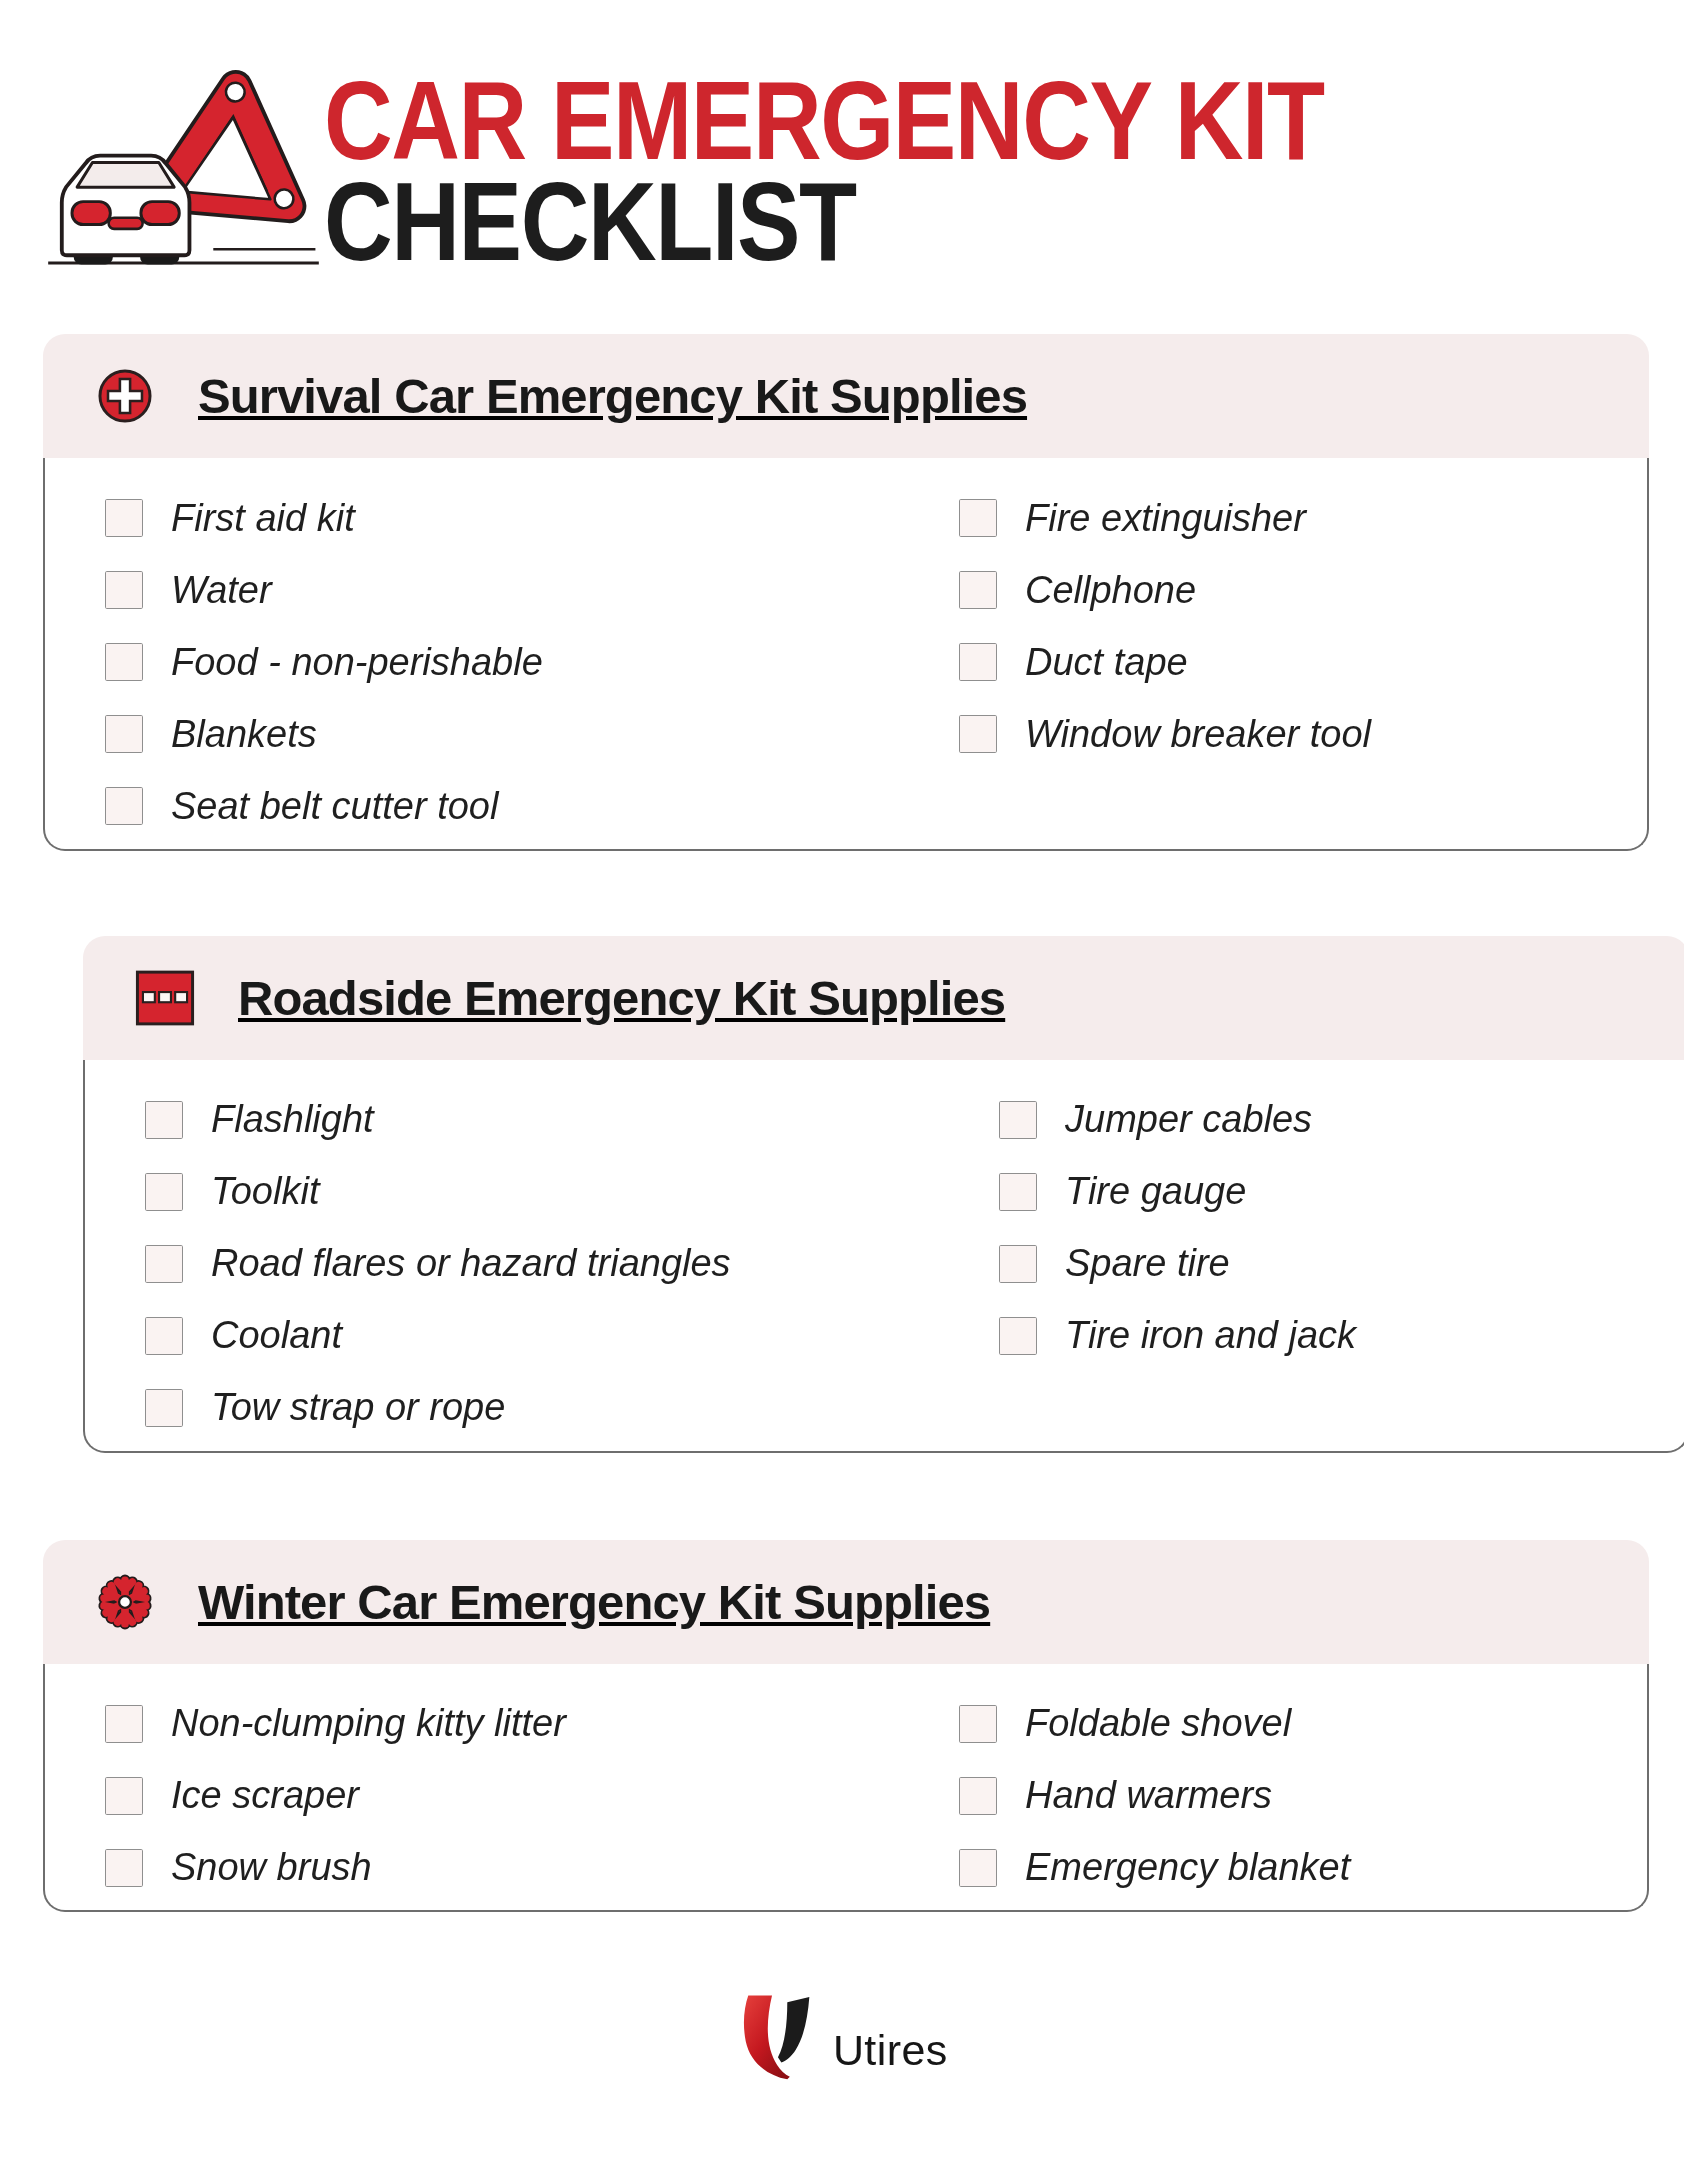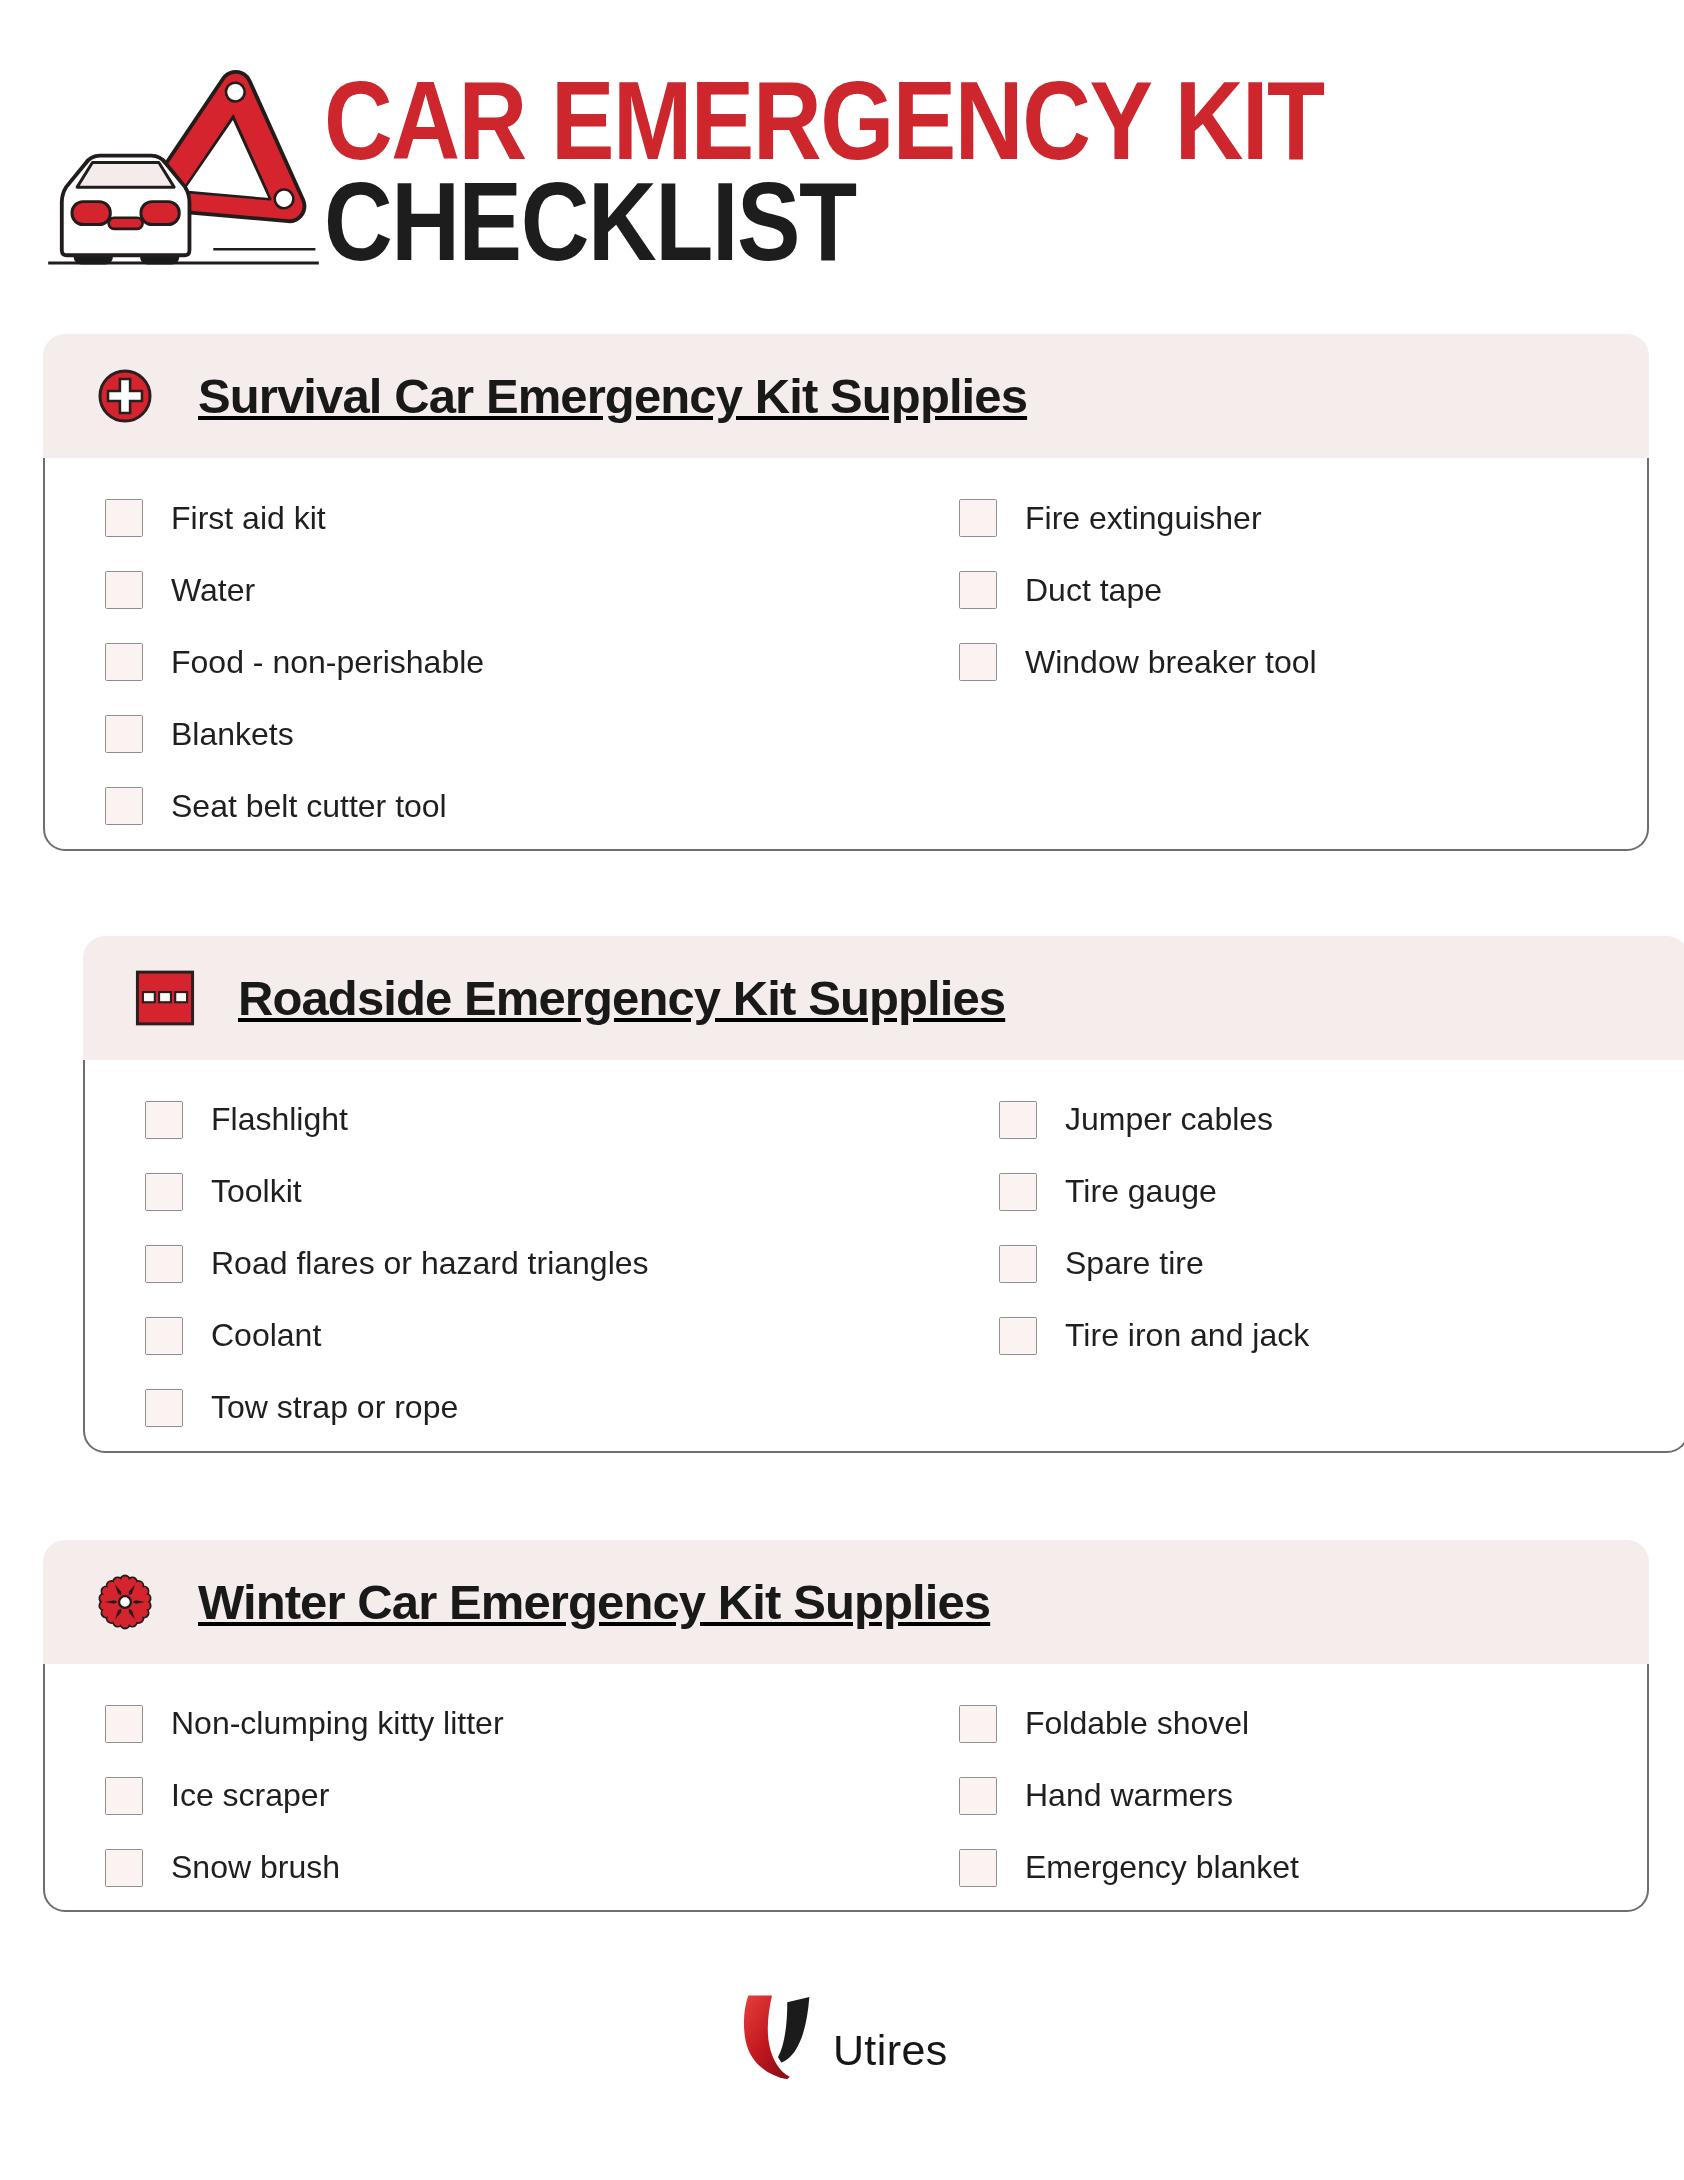--- a/index.html
+++ b/index.html
@@ -37,21 +37,21 @@
     background:#ffffff;border:2.6px solid #6e6e6e;border-top:none;
     border-radius:0 0 22px 22px;box-sizing:border-box;
     padding:24px 25.6px 6.8px 60px;
   }
   .cols{display:grid;grid-template-columns:854px 1fr;}
   .item{height:72px;display:flex;align-items:center;}
   .cb{
     width:38px;height:38px;flex:0 0 auto;box-sizing:border-box;
     background:#faf3f2;border:1.7px solid #8f8f8f;border-radius:1.7px;
   }
-  .lbl{margin-left:28px;font-size:32px;color:#1f1f1f;white-space:nowrap;}
+  .lbl{margin-left:28px;font-size:38px;color:#1f1f1f;white-space:nowrap;font-style:italic;}
   
   .footer{margin-top:80px;display:flex;justify-content:center;align-items:center;}
   .footer svg{width:87px;height:95px;}
   .brand{font-size:43px;color:#161616;margin-left:8.5px;margin-top:22px;letter-spacing:0.4px;}
 </style>
 </head>
 <body>
 
 <div class="header">
   <svg class="illus" viewBox="0 0 330 235" aria-hidden="true">
@@ -117,20 +117,24 @@
             <span class="lbl">Seat belt cutter tool</span>
           </div>
       </div>
       <div class="col">
         <div class="item">
             <span class="cb"></span>
             <span class="lbl">Fire extinguisher</span>
           </div>
         <div class="item">
             <span class="cb"></span>
+            <span class="lbl">Cellphone</span>
+          </div>
+        <div class="item">
+            <span class="cb"></span>
             <span class="lbl">Duct tape</span>
           </div>
         <div class="item">
             <span class="cb"></span>
             <span class="lbl">Window breaker tool</span>
           </div>
       </div>
     </div>
   </div>
 </div>

